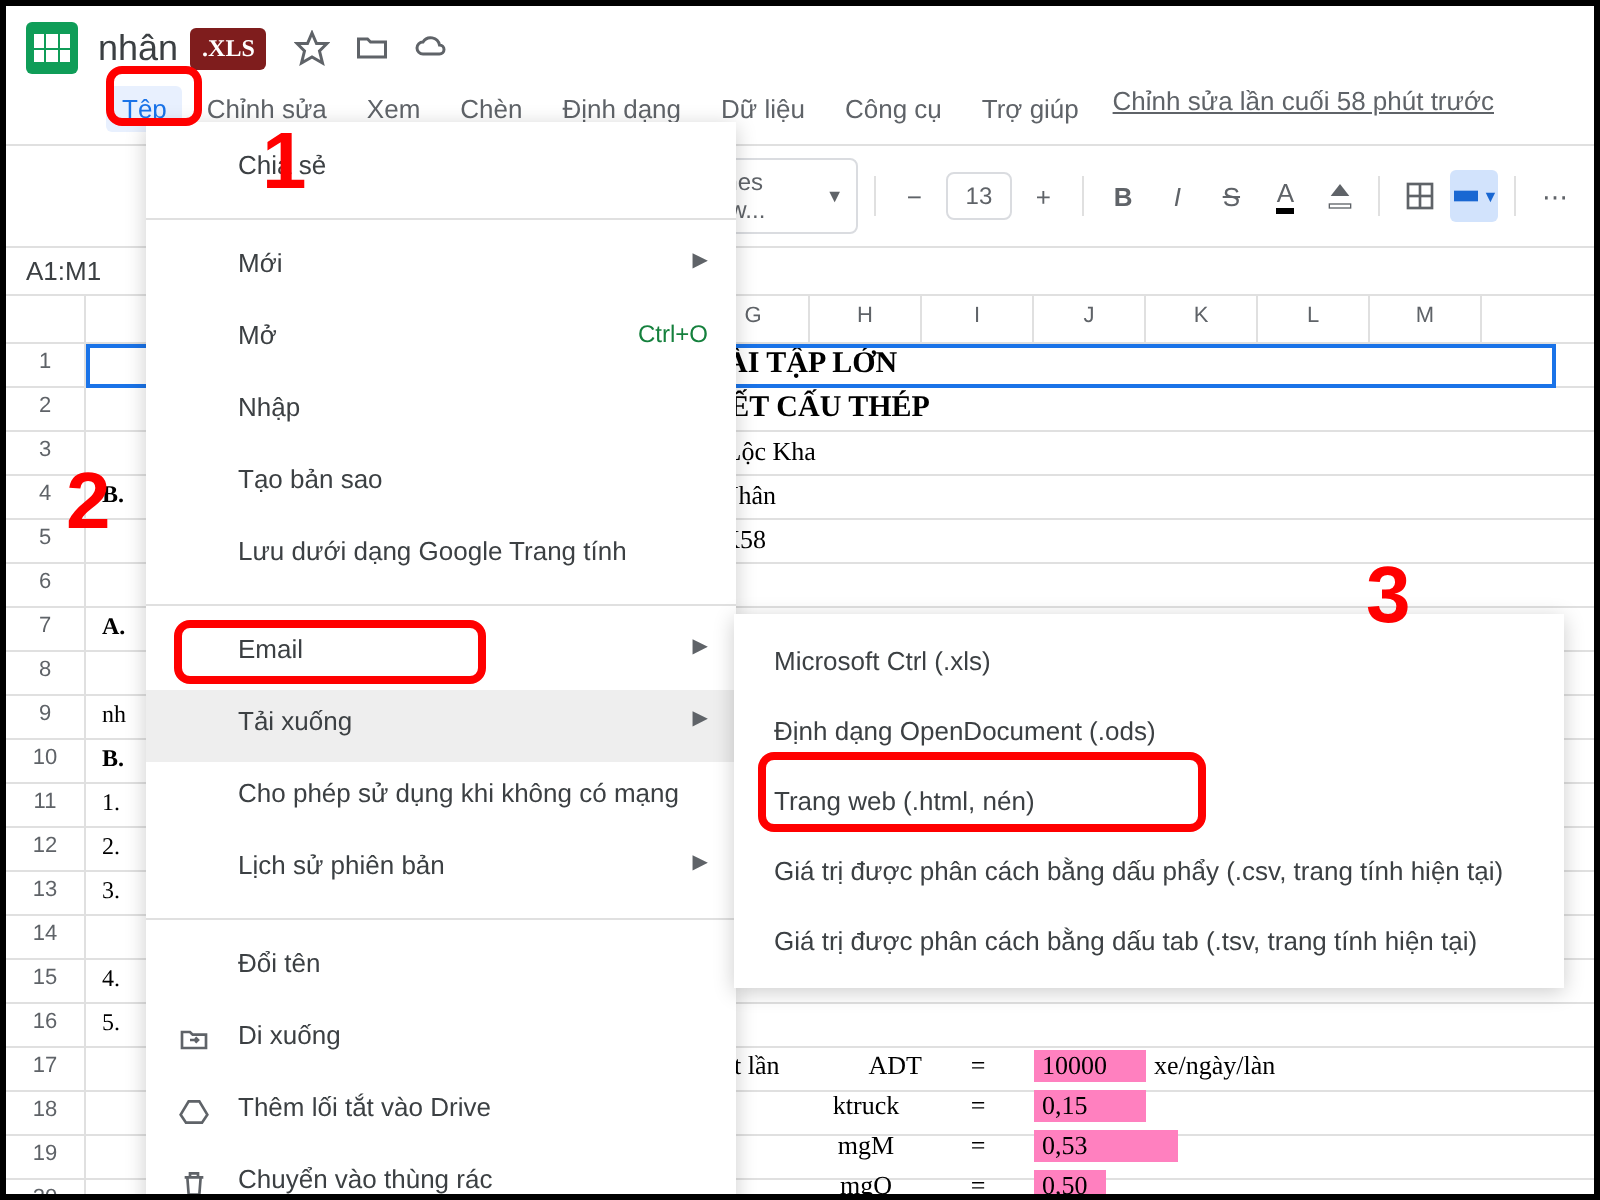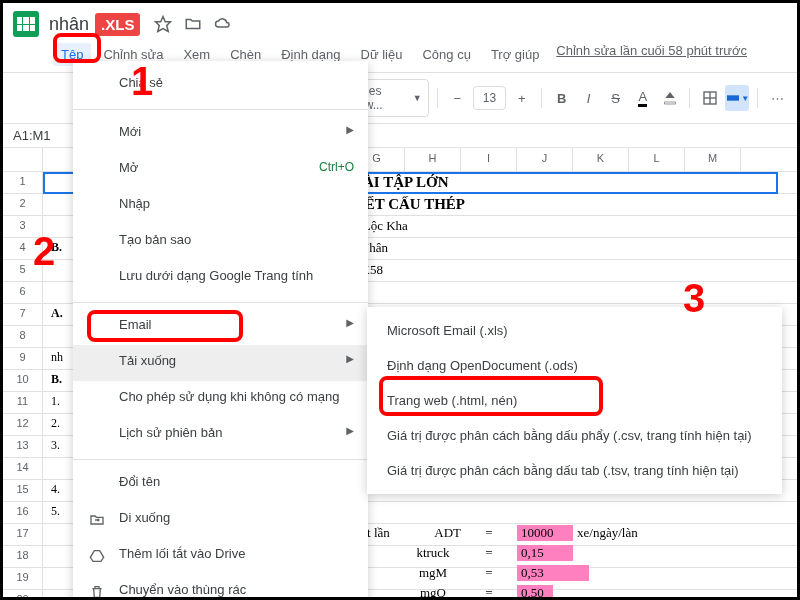--- a/index.html
+++ b/index.html
@@ -3,21 +3,21 @@
 <meta charset="utf-8">
 <style>
 * { box-sizing: border-box; margin: 0; padding: 0; }
 body { font-family: Arial, sans-serif; font-size: 13px; color: #5f6368; background: #fff; width: 800px; height: 600px; overflow: hidden; position: relative; border: 3px solid #000; }
 .top-bar { display: flex; align-items: center; padding: 8px 10px 4px; gap: 10px; }
 .logo { width: 26px; height: 26px; background: #0f9d58; border-radius: 3px; display: flex; align-items: center; justify-content: center; }
 .logo-inner { width: 18px; height: 14px; display: grid; grid-template-columns: 1fr 1fr 1fr; grid-template-rows: 1fr 1fr; gap: 1px; }
 .logo-cell { background: #fff; }
 .title-area { display: flex; align-items: center; gap: 6px; }
 .doc-title { font-size: 18px; color: #3c4043; }
-.xls-badge { background: #ef4444; color: #fff; font-size: 15px; font-weight: bold; padding: 3px 6px; border-radius: 3px; }
+.xls-badge { background: #7f1d1d; color: #fff; font-size: 12px; font-weight: bold; padding: 3px 6px; border-radius: 3px; font-family: Liberation Serif, serif; }
 .ico { width: 18px; height: 18px; display: inline-flex; align-items: center; justify-content: center; color: #5f6368; fill: currentColor; stroke: currentColor; }
 .title-icons { display: flex; gap: 12px; margin-left: 4px; }
 .menu-bar { display: flex; gap: 4px; padding: 2px 50px 6px; border-bottom: 1px solid #e0e0e0; }
 .menu-item { padding: 4px 8px; cursor: pointer; color: #5f6368; border-radius: 3px; }
 .menu-item.active { background: #e8f0fe; color: #1a73e8; }
 .last-edit { margin-left: auto; text-decoration: underline; color: #5f6368; cursor: pointer; }
 .toolbar { display: flex; align-items: center; padding: 6px 8px; border-bottom: 1px solid #e0e0e0; gap: 4px; }
 .tb-btn { width: 26px; height: 26px; display: flex; align-items: center; justify-content: center; cursor: pointer; border-radius: 3px; }
 .sep { width: 1px; height: 20px; background: #e0e0e0; margin: 0 4px; }
 .font-sel { border: 1px solid #dadce0; border-radius: 4px; padding: 4px 6px; font-size: 12px; display: flex; align-items: center; gap: 4px; }
@@ -345,21 +345,21 @@
       <div class="dd-icon">
         <svg viewBox="0 0 24 24" width="16" height="16" fill="none" stroke="currentColor" stroke-width="2">
           <path d="M5 7h14M9 7V4h6v3M7 7l1 13h8l1-13"></path>
         </svg>
       </div>
       <div class="dd-label">Chuyển vào thùng rác</div>
     </div>
   </div>
 
 <div class="submenu" id="submenu">
-    <div class="sub-item">Microsoft Email (.xls)</div>
+    <div class="sub-item">Microsoft Ctrl (.xls)</div>
     <div class="sub-item">Định dạng OpenDocument (.ods)</div>
     <div class="sub-item">Trang web (.html, nén)</div>
     <div class="sub-item">Giá trị được phân cách bằng dấu phẩy (.csv, trang tính hiện tại)</div>
     <div class="sub-item">Giá trị được phân cách bằng dấu tab (.tsv, trang tính hiện tại)</div>
   </div>
 
 <div class="red-box" style="top:30px;left:50px;width:48px;height:30px"></div>
 <div class="red-num" style="top:56px;left:128px">1</div>
 <div class="red-box" style="top:307px;left:84px;width:156px;height:32px"></div>
 <div class="red-num" style="top:226px;left:30px">2</div>

